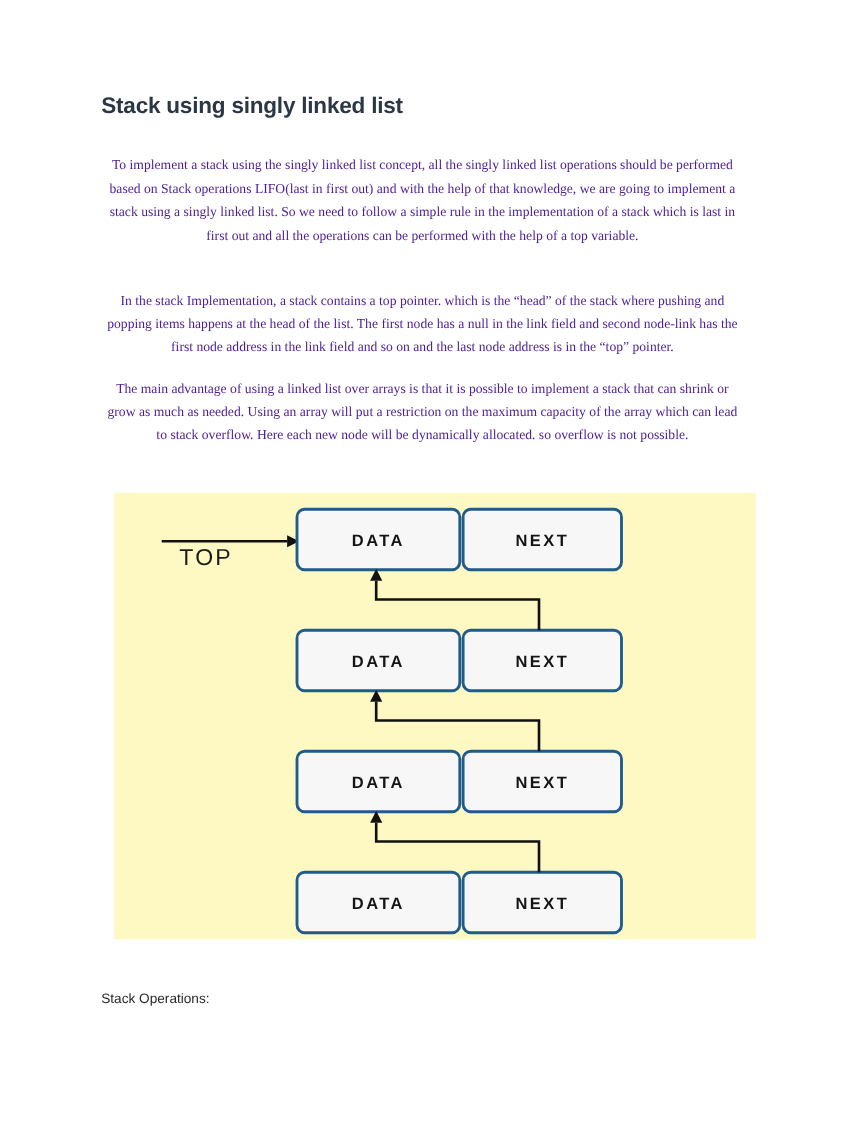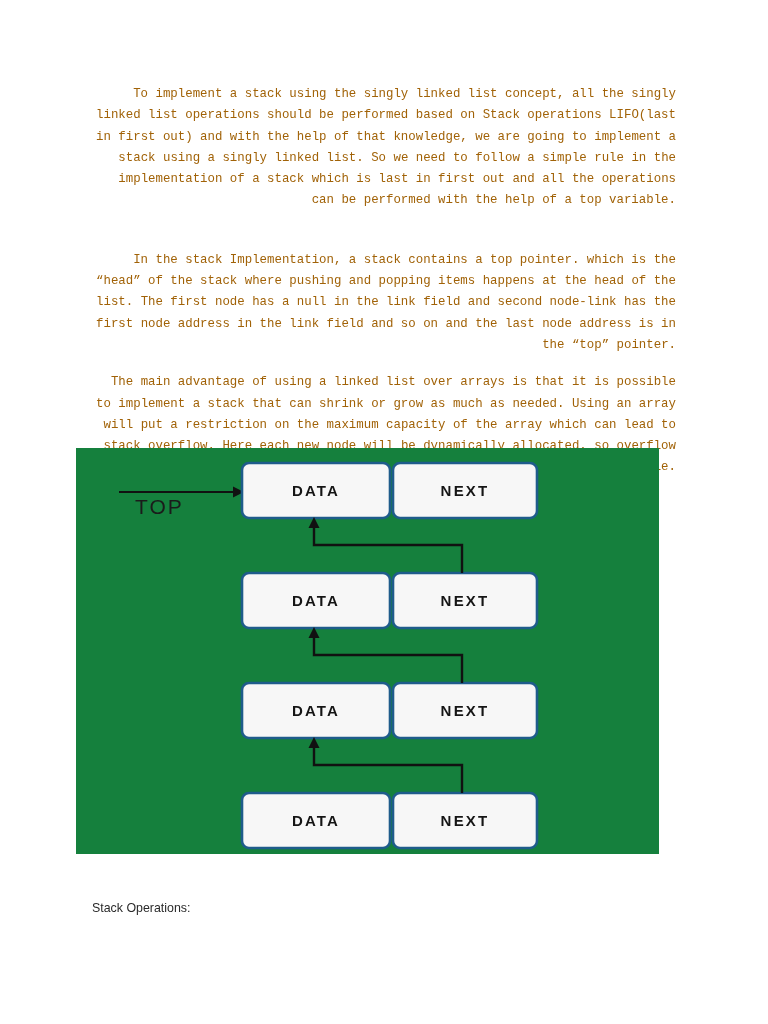--- a/index.html
+++ b/index.html
@@ -36,38 +36,38 @@
     font-family: "Liberation Sans", sans-serif;
     font-size: 20.5px;
     font-weight: bold;
     color: #2b3744;
     margin: 0 0 30px 0;
     letter-spacing: -0.2px;
     line-height: 1.25;
   }
 
   p.para {
-    font-family: Liberation Mono, monospace;
+    font-family: Liberation Serif, serif;
     font-size: 12.4px;
     line-height: 21.3px;
-    color: #a16207;
+    color: #4c1d95;
     margin: 0 0 22px 0;
-    text-align: right;
+    text-align: center;
   }
   p.para.gap-big { margin-bottom: 38px; }
   p.para.tight  { margin-bottom: 16px; }
 
   
   .diagram-panel {
     position: absolute;
-    left: 76px;
+    left: 104px;
     top: 448px;
     width: 583px;
     height: 406px;
-    background: #15803d;
+    background: #fef9c3;
   }
   .diagram-svg {
     display: block;
     width: 583px;
     height: 406px;
   }
   .node-label {
     font-family: "Liberation Sans", sans-serif;
     font-size: 15px;
     font-weight: bold;
@@ -92,20 +92,21 @@
     text-align: center;
   }
 </style>
 </head>
 <body>
 
 <div class="page">
 
   <div class="content">
 
+    <h1 class="doc-title">Stack using singly linked list</h1>
 
     <p class="para gap-big">To implement a stack using the singly linked list concept, all the singly linked list operations should be performed based on Stack operations LIFO(last in first out) and with the help of that knowledge, we are going to implement a stack using a singly linked list. So we need to follow a simple rule in the implementation of a stack which is last in first out and all the operations can be performed with the help of a top variable.</p>
 
     <p class="para tight">In the stack Implementation, a stack contains a top pointer. which is the “head” of the stack where pushing and popping items happens at the head of the list. The first node has a null in the link field and second node-link has the first node address in the link field and so on and the last node address is in the “top” pointer.</p>
 
     <p class="para">The main advantage of using a linked list over arrays is that it is possible to implement a stack that can shrink or grow as much as needed. Using an array will put a restriction on the maximum capacity of the array which can lead to stack overflow. Here each new node will be dynamically allocated. so overflow is not possible.</p>
 
   </div>
 
   <div class="diagram-panel">

